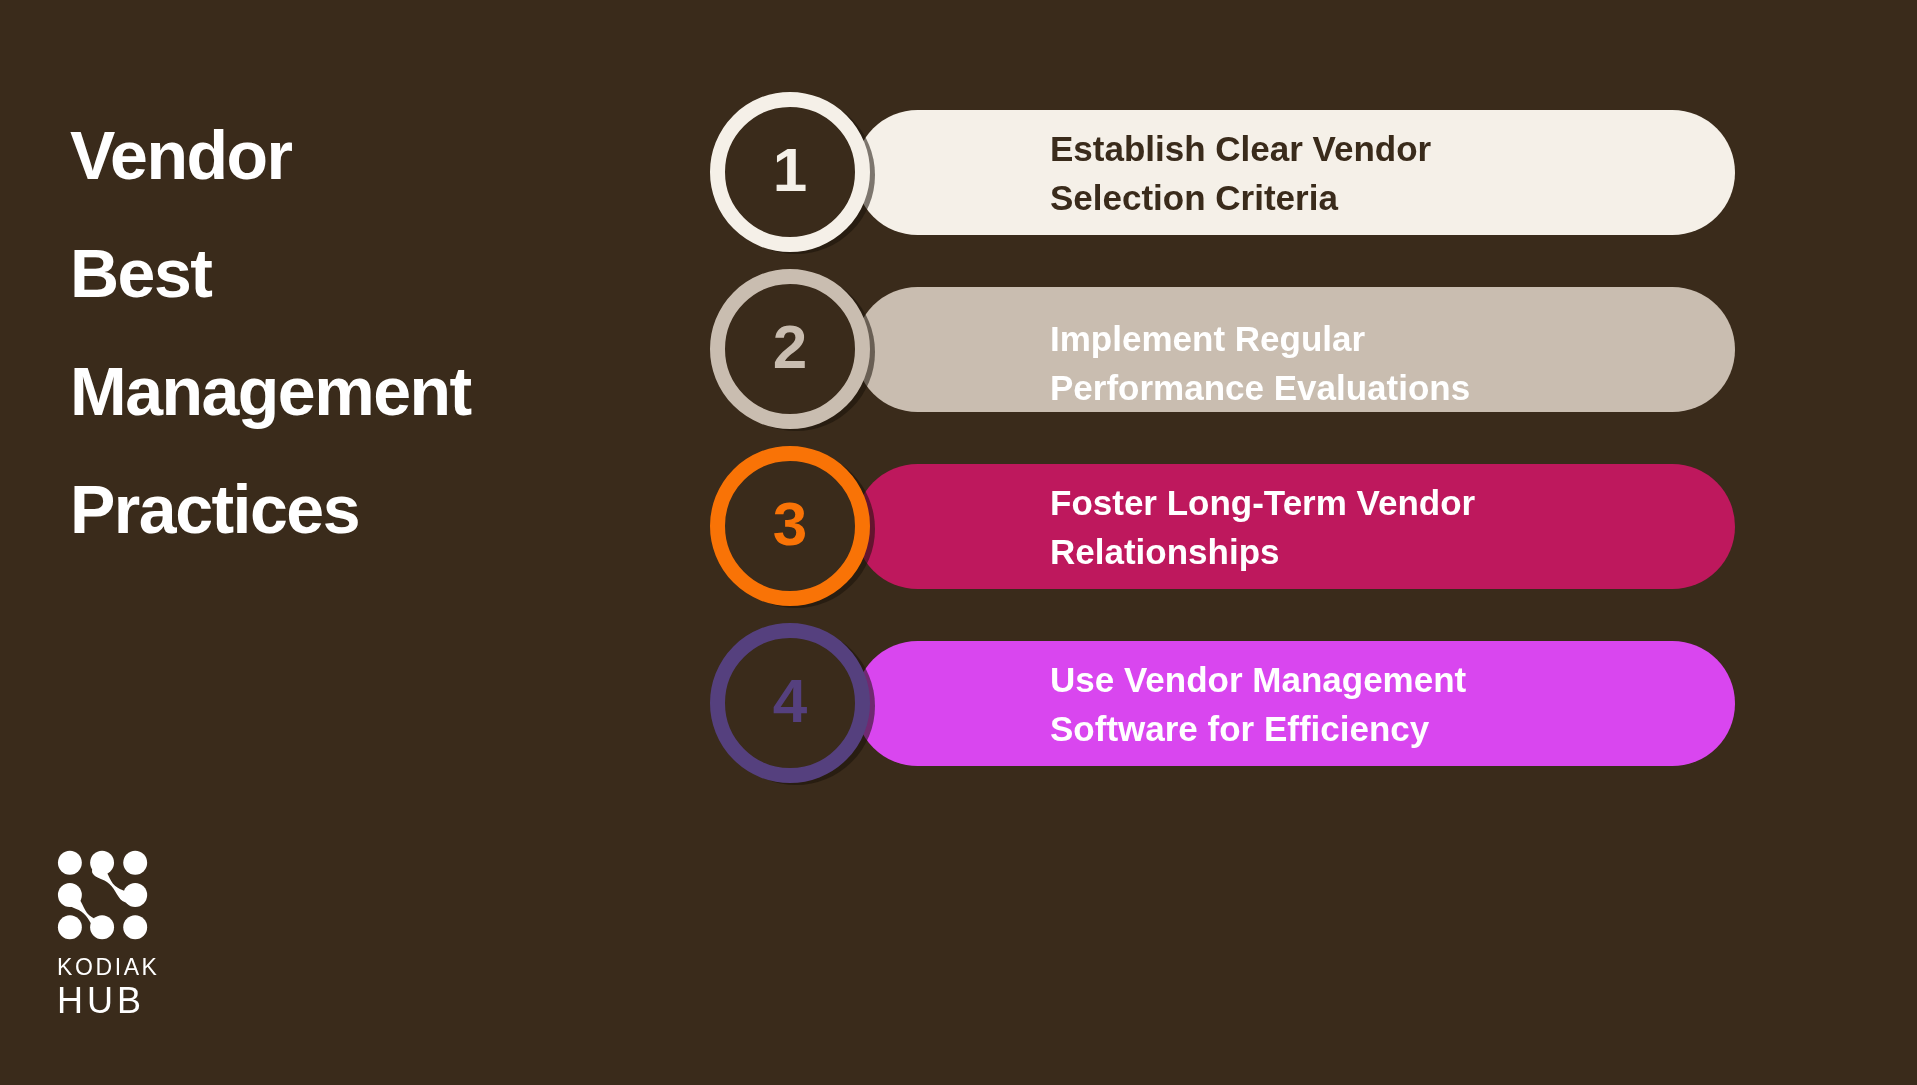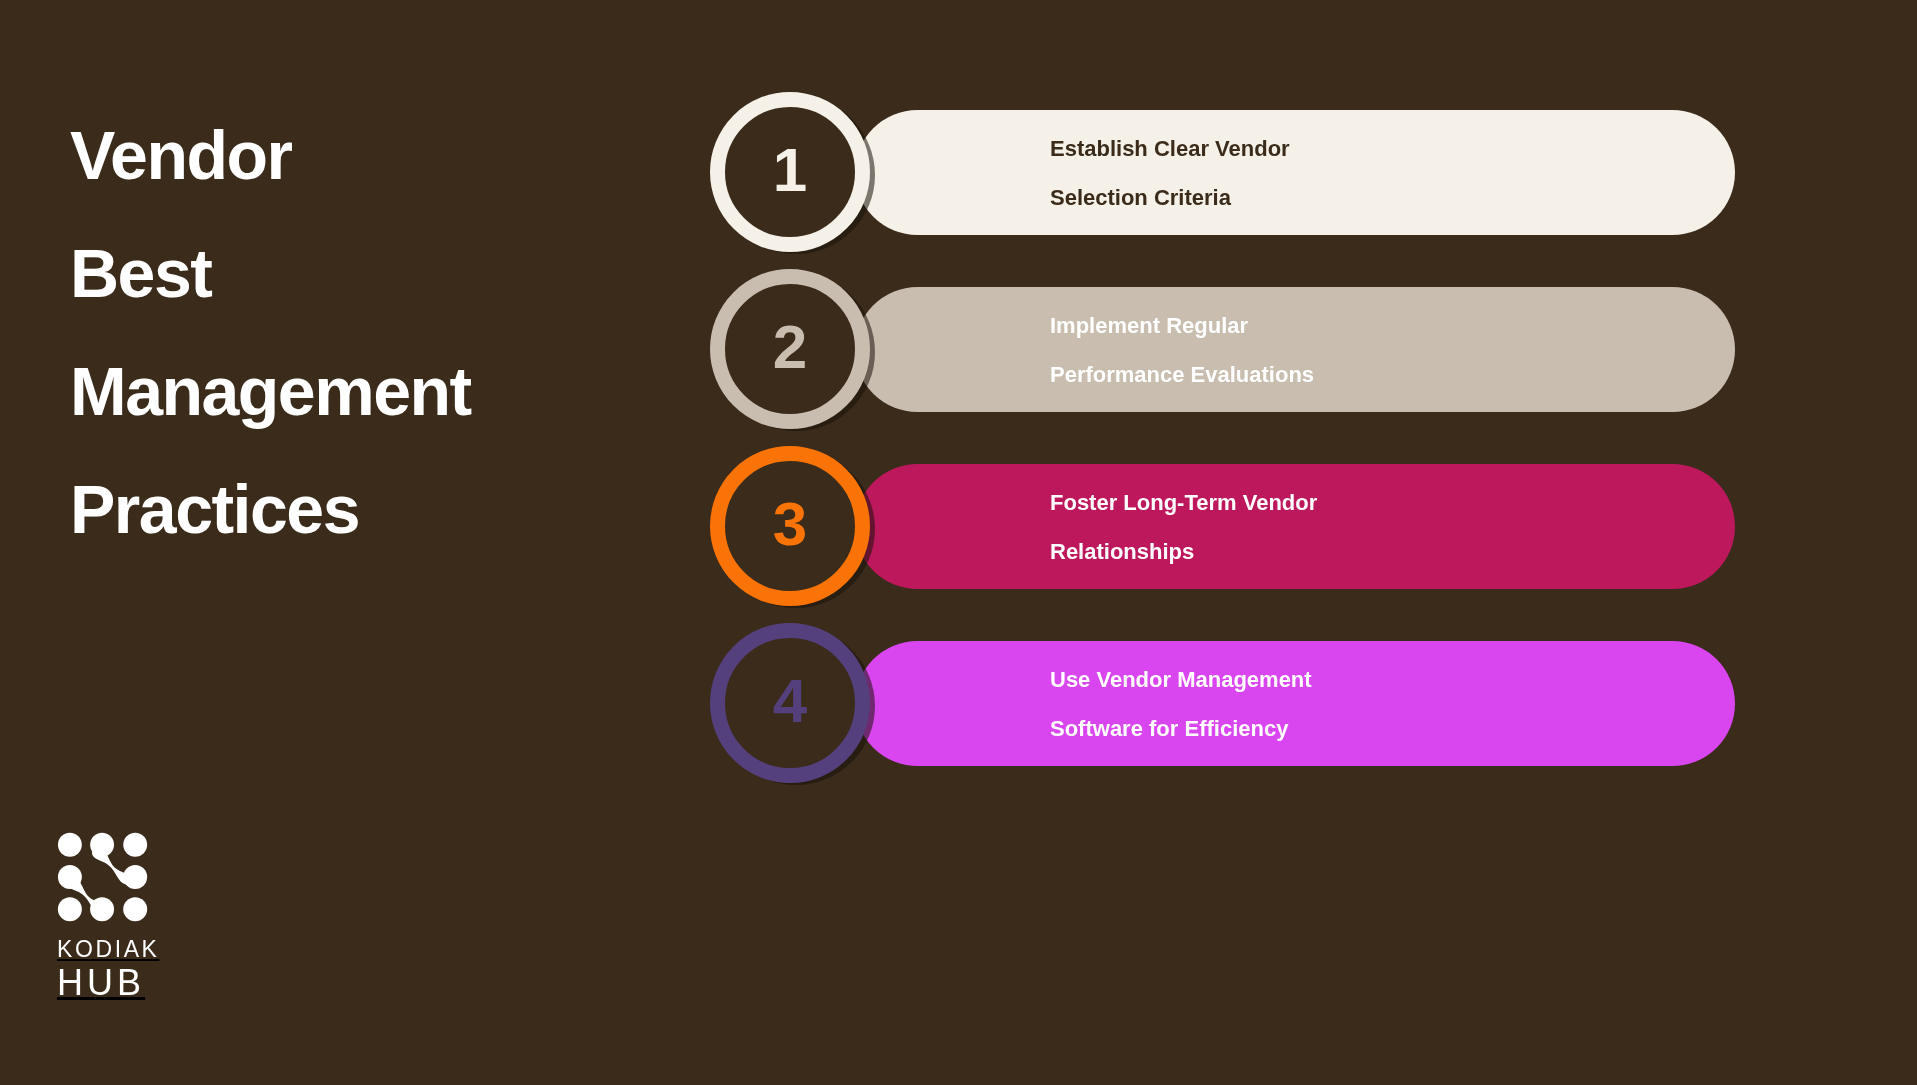--- a/index.html
+++ b/index.html
@@ -45,21 +45,21 @@
     top:18px;
     right:105px;
     height:125px;
     border-radius:63px;
     display:flex;
     align-items:center;
     padding-left:195px;
     padding-right:48px;
   }
   .card-text{
-    font-size:22px;
+    font-size:35px;
     font-weight:700;
     line-height:49px;
     letter-spacing:0px;
   }
 
   
   .badge{
     position:absolute;
     left:10px;
     top:0px;
@@ -82,42 +82,41 @@
     position:relative;
     top:-2px;
   }
 
   
   .v-cream  .card-pill{ background:#F5F0E8; }
   .v-cream  .card-text{ color:#3A2B1B; }
   .v-cream  .badge{ border-color:#F5F0E8; }
   .v-cream  .badge-num{ color:#F5F0E8; }
 
-  .v-taupe  .card-pill{ background:#C9BDB0; }
+  .v-taupe  .card-pill{ background:#C9BDB0;align-items:flex-end; }
   .v-taupe  .card-text{ color:#FFFFFF; }
   .v-taupe  .badge{ border-color:#C9BDB0; }
   .v-taupe  .badge-num{ color:#C9BDB0; }
 
   .v-orange .card-pill{ background:#be185d; }
   .v-orange .card-text{ color:#FFFFFF; }
   .v-orange .badge{ border-color:#F97306; }
   .v-orange .badge-num{ color:#F97306; }
 
   .v-purple .card-pill{ background:#d946ef; }
   .v-purple .card-text{ color:#FFFFFF; }
   .v-purple .badge{ border-color:#55407E; }
   .v-purple .badge-num{ color:#55407E; }
 
   
   #logo{
     position:absolute;
     left:57px;
-    bottom:83px;
+    bottom:65px;
     width:130px;
-    text-decoration:underline;
   }
   #logo-mark{ display:block; width:92px; height:92px; }
   .logo-word{
     color:#FFFFFF;
     font-weight:400;
     display:block;
   }
   #logo-kodiak{
     font-size:23px;
     letter-spacing:2.6px;

